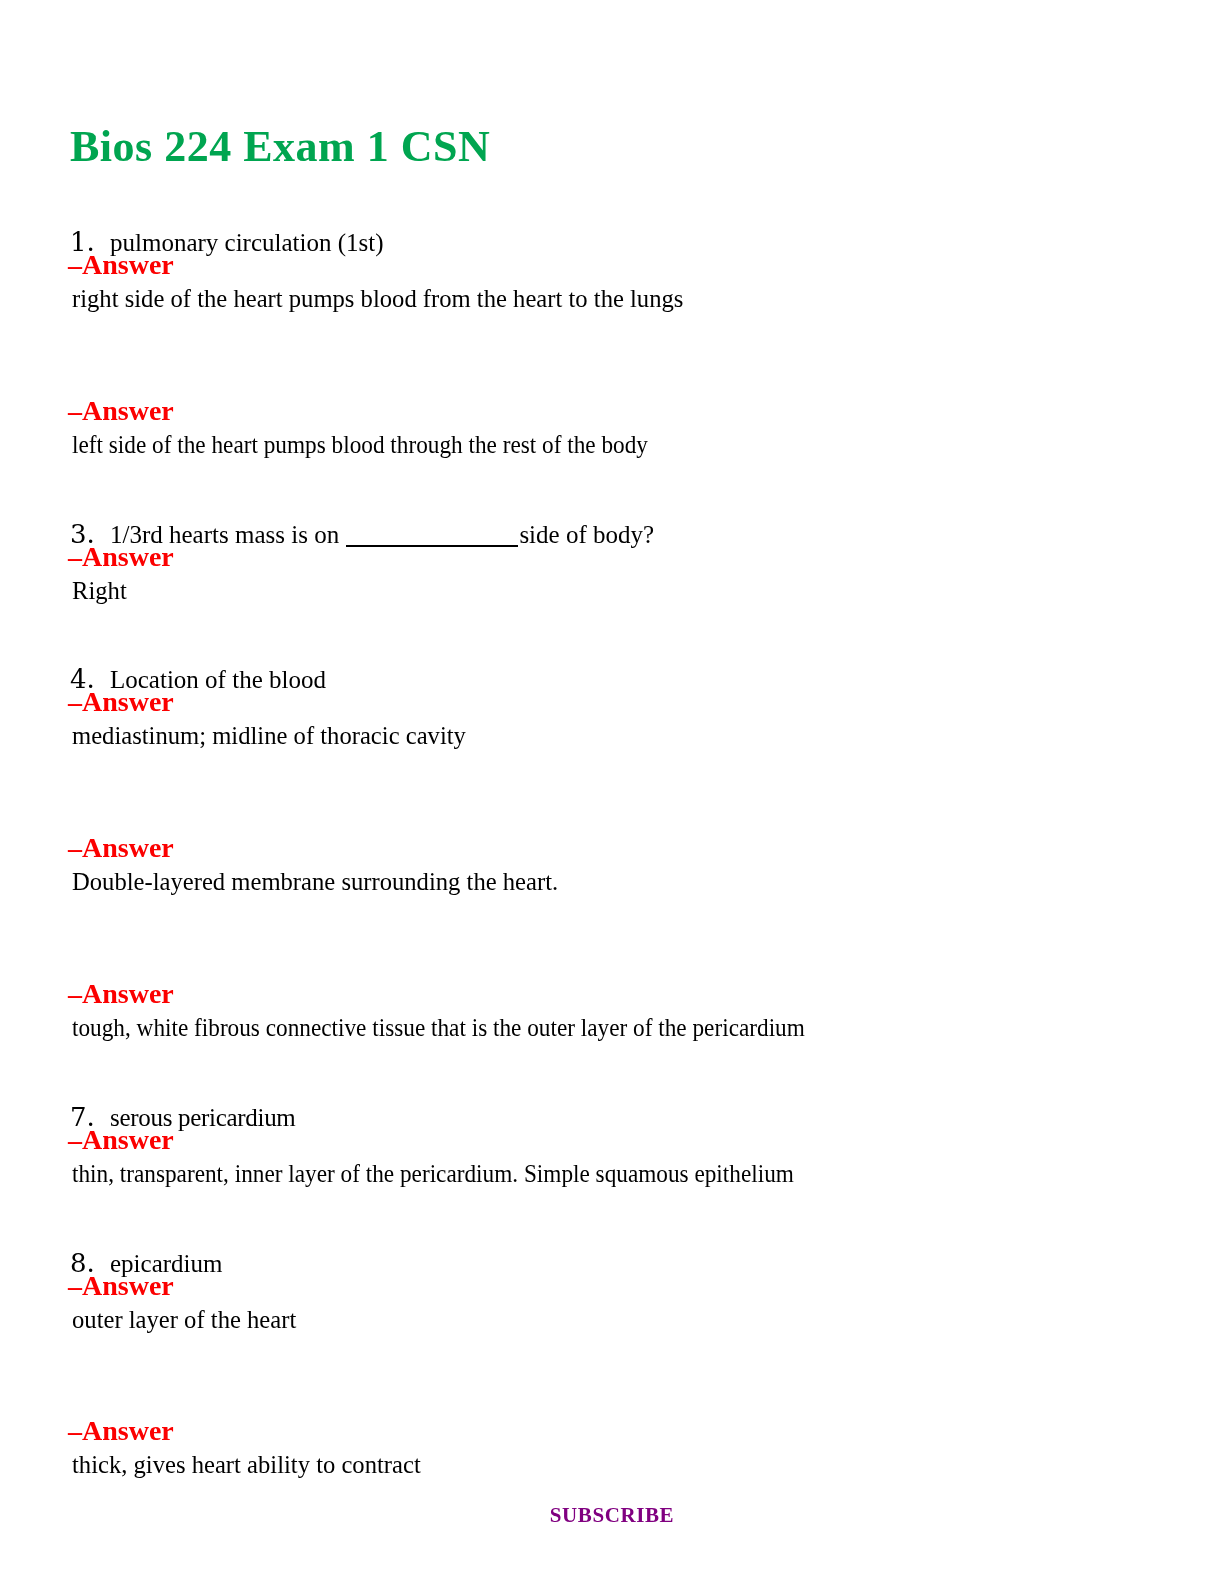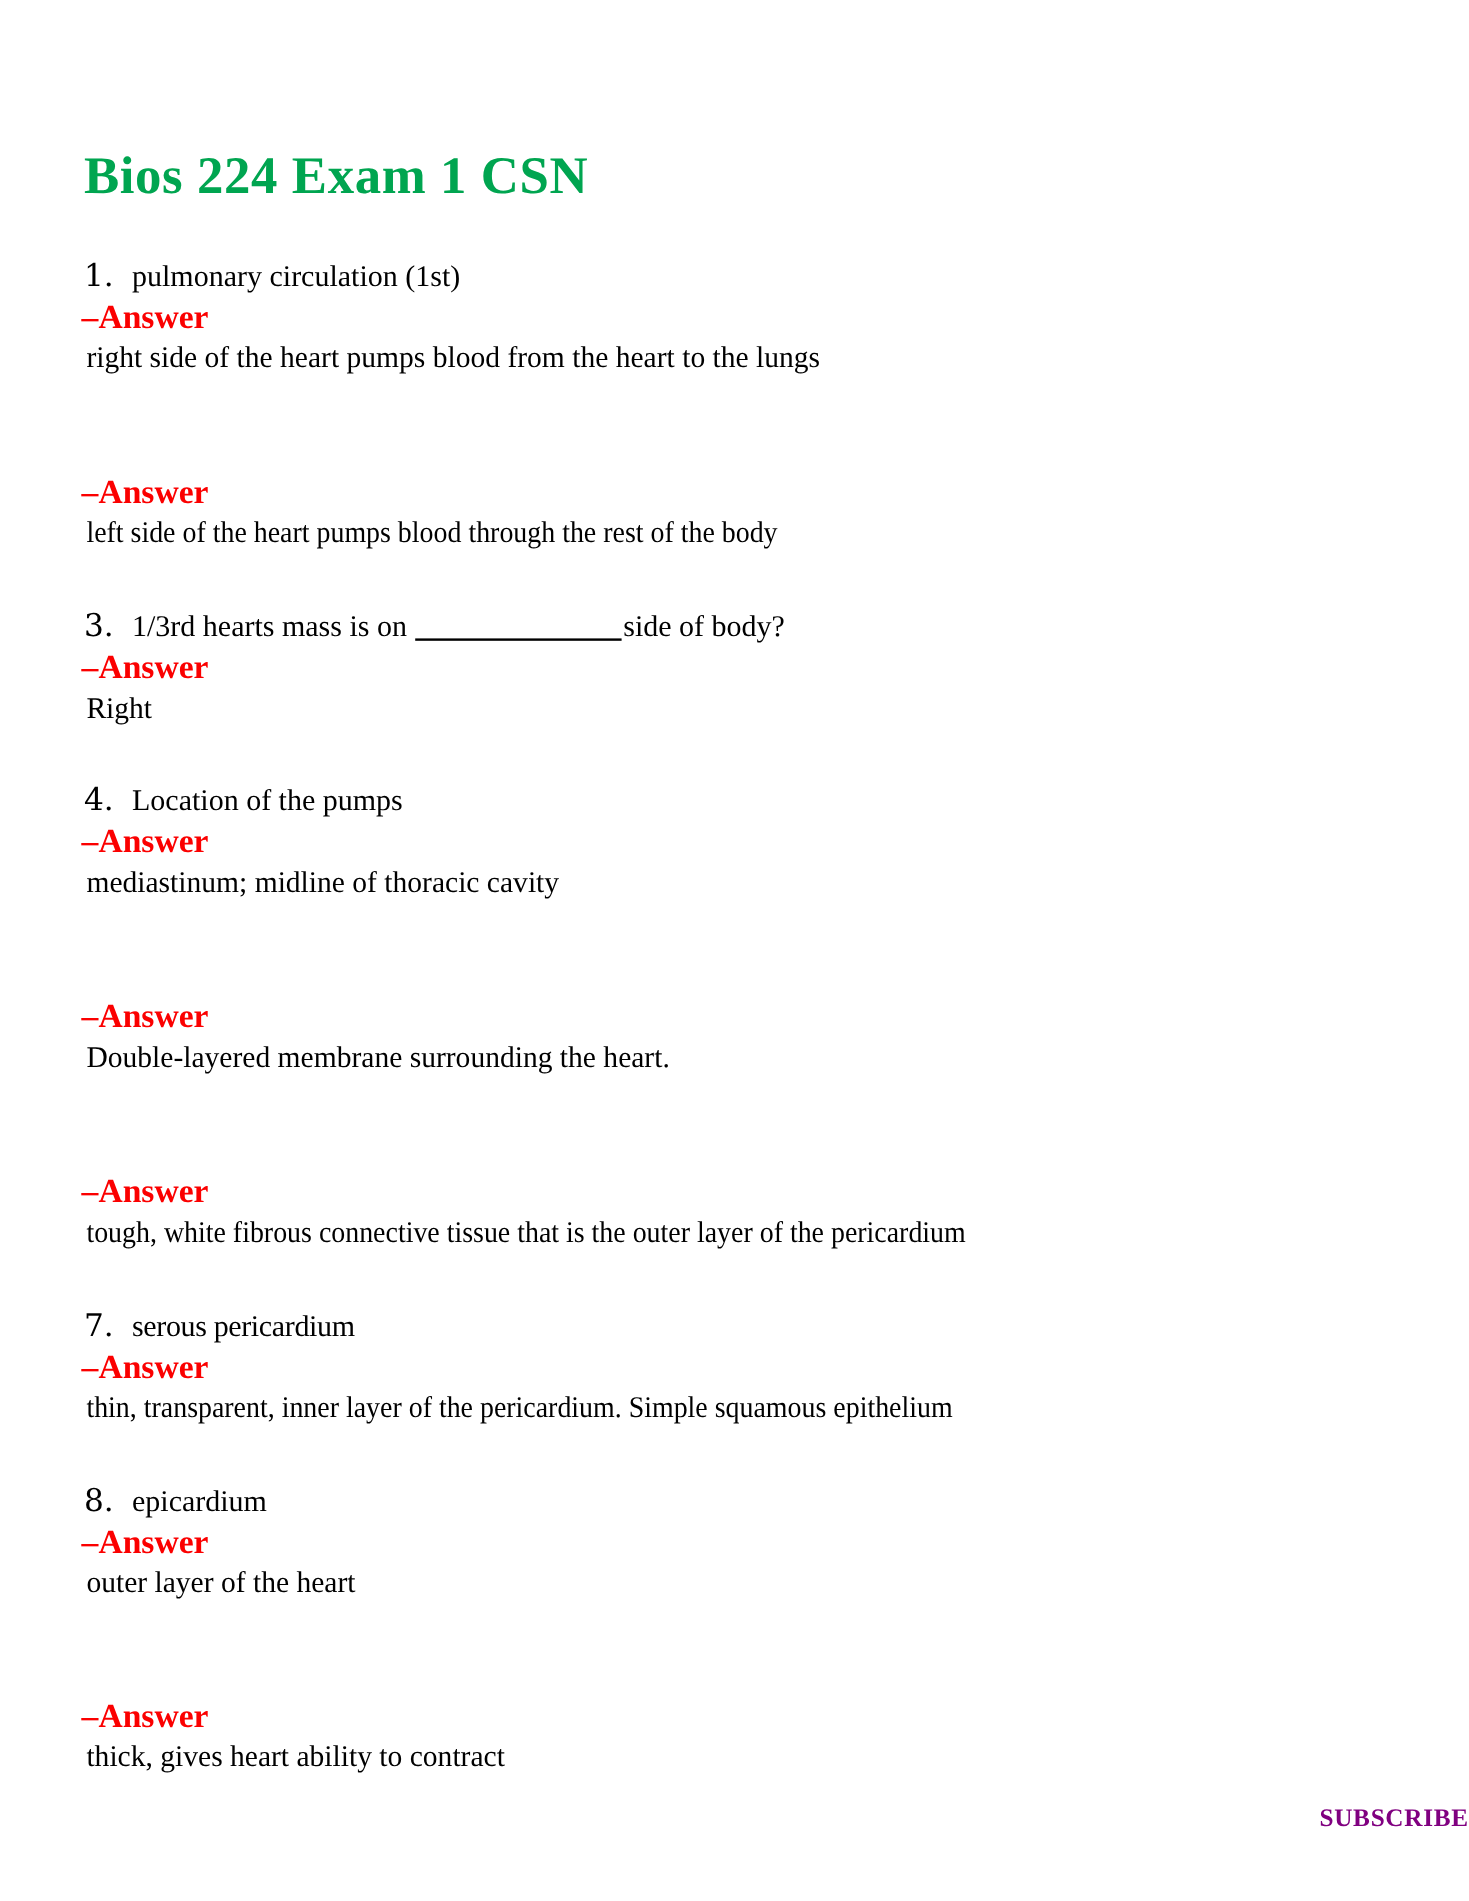--- a/index.html
+++ b/index.html
@@ -50,21 +50,21 @@
 
   .qa-item {
     position: relative;
     height: 145.8px;
     padding: 0;
   }
 
   .q-line {
     position: absolute;
     left: 70px;
-    top: 0;
+    top: 12px;
     right: 40px;
     height: 36px;
     white-space: nowrap;
   }
 
   .q-num {
     display: inline-block;
     font-family: "DejaVu Serif", "Liberation Serif", serif;
     font-weight: normal;
     font-size: 26px;
@@ -124,21 +124,21 @@
   .q-line.cond .q-text {
     letter-spacing: -0.3px;
   }
 
   
   .footer {
     position: absolute;
     left: 0;
     top: 1502px;
     width: 1224px;
-    text-align: right;
+    text-align: center;
   }
   .subscribe {
     display: inline-block;
     font-family: "Liberation Serif", "DejaVu Serif", serif;
     font-weight: bold;
     font-size: 21px;
     line-height: 26px;
     letter-spacing: 0.6px;
     color: #800080;
   }
@@ -168,21 +168,21 @@
     <div class="qa-item">
       <div class="q-line">
         <span class="q-num">3.</span><span class="q-text"><span>1/3rd hearts mass is on </span><span class="blank"></span><span>side of body?</span></span>
       </div>
       <div class="answer-label" style="color: rgb(251, 0, 0);">–Answer</div>
       <div class="a-text">Right</div>
     </div>
 
     <div class="qa-item">
       <div class="q-line">
-        <span class="q-num">4.</span><span class="q-text">Location of the pumps</span>
+        <span class="q-num">4.</span><span class="q-text">Location of the blood</span>
       </div>
       <div class="answer-label" style="color: rgb(251, 0, 0);">–Answer</div>
       <div class="a-text">mediastinum; midline of thoracic cavity</div>
     </div>
 
     <div class="qa-item">
       <div class="answer-label" style="color: rgb(251, 0, 0);">–Answer</div>
       <div class="a-text">Double-layered membrane surrounding the heart.</div>
     </div>
 

